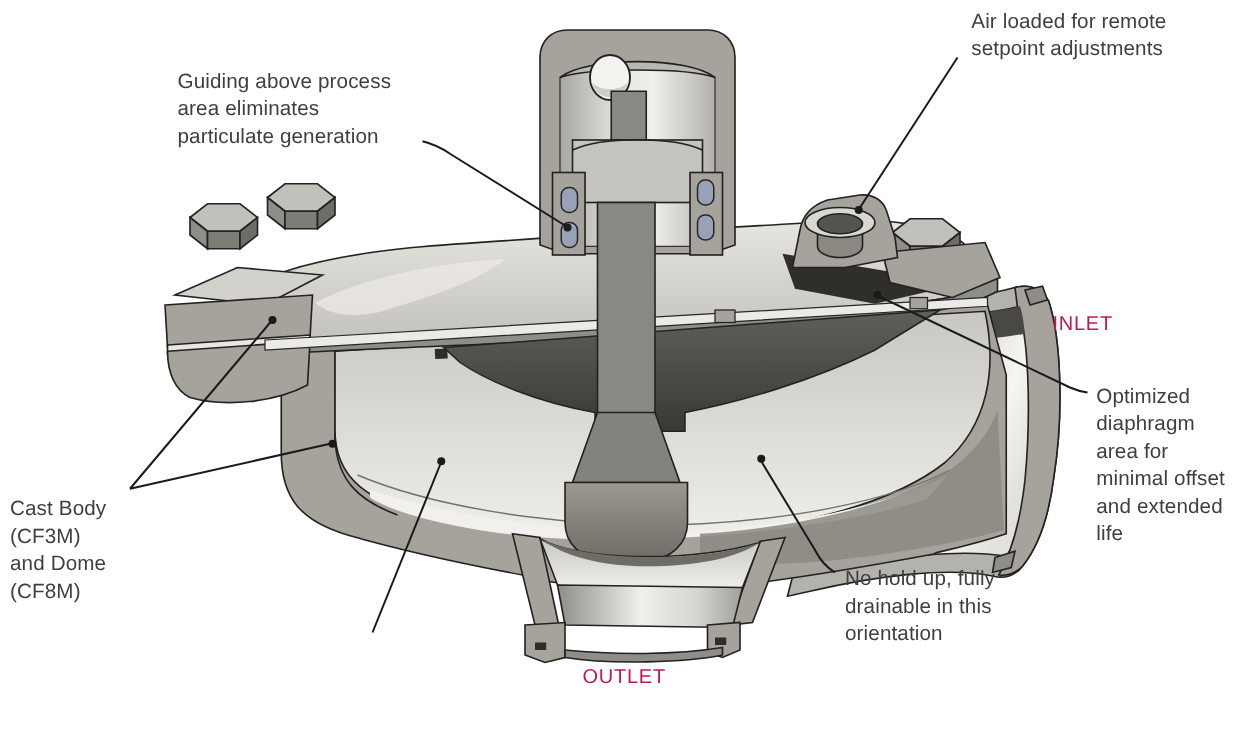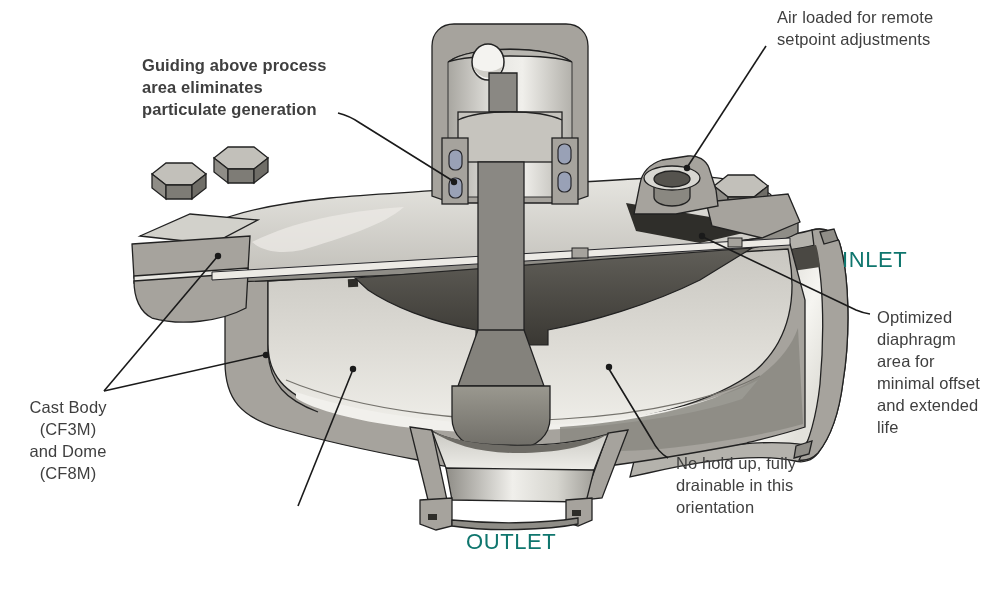--- a/index.html
+++ b/index.html
@@ -8,21 +8,21 @@
     font-family:"Liberation Sans", sans-serif;
   }
   .stage svg{position:absolute;left:0;top:0;}
   .label{
     position:absolute;
     font-size:16.5px;line-height:22px;color:#3f3f3f;
     white-space:pre-line;letter-spacing:0.1px;
   }
   .port-label{
     position:absolute;
-    font-size:22px;line-height:24px;color:#0f766e;
+    font-size:16px;line-height:24px;color:#be185d;
     letter-spacing:0.6px;white-space:pre-line;
   }
 </style>
 </head>
 <body>
 
 <div class="stage">
 
   <svg width="1000" height="597" viewBox="0 0 1000 597">
     <defs>
@@ -219,25 +219,25 @@
       <path d="M 609,369 L 652,440 Q 658,452 668,458"></path>
       <circle cx="609" cy="367" r="3.2" fill="#1a1a1a" stroke="none"></circle>
       <path d="M 703,237 L 856,310 Q 863,313 870,314"></path>
       <circle cx="702" cy="236" r="3.2" fill="#1a1a1a" stroke="none"></circle>
     </g>
   </svg>
 
   <div class="label" style="left:777px;top:6px;width:185px;">Air loaded for remote
 setpoint adjustments</div>
 
-  <div class="label" style="left:142px;top:54px;width:205px;font-weight:bold;">Guiding above process
+  <div class="label" style="left:142px;top:54px;width:205px;">Guiding above process
 area eliminates
 particulate generation</div>
 
-  <div class="label" style="left:8px;top:396px;width:120px;text-align:center;">Cast Body
+  <div class="label" style="left:8px;top:396px;width:120px;">Cast Body
 (CF3M)
 and Dome
 (CF8M)</div>
 
 
   <div class="label" style="left:877px;top:306px;width:120px;">Optimized
 diaphragm
 area for
 minimal offset
 and extended

